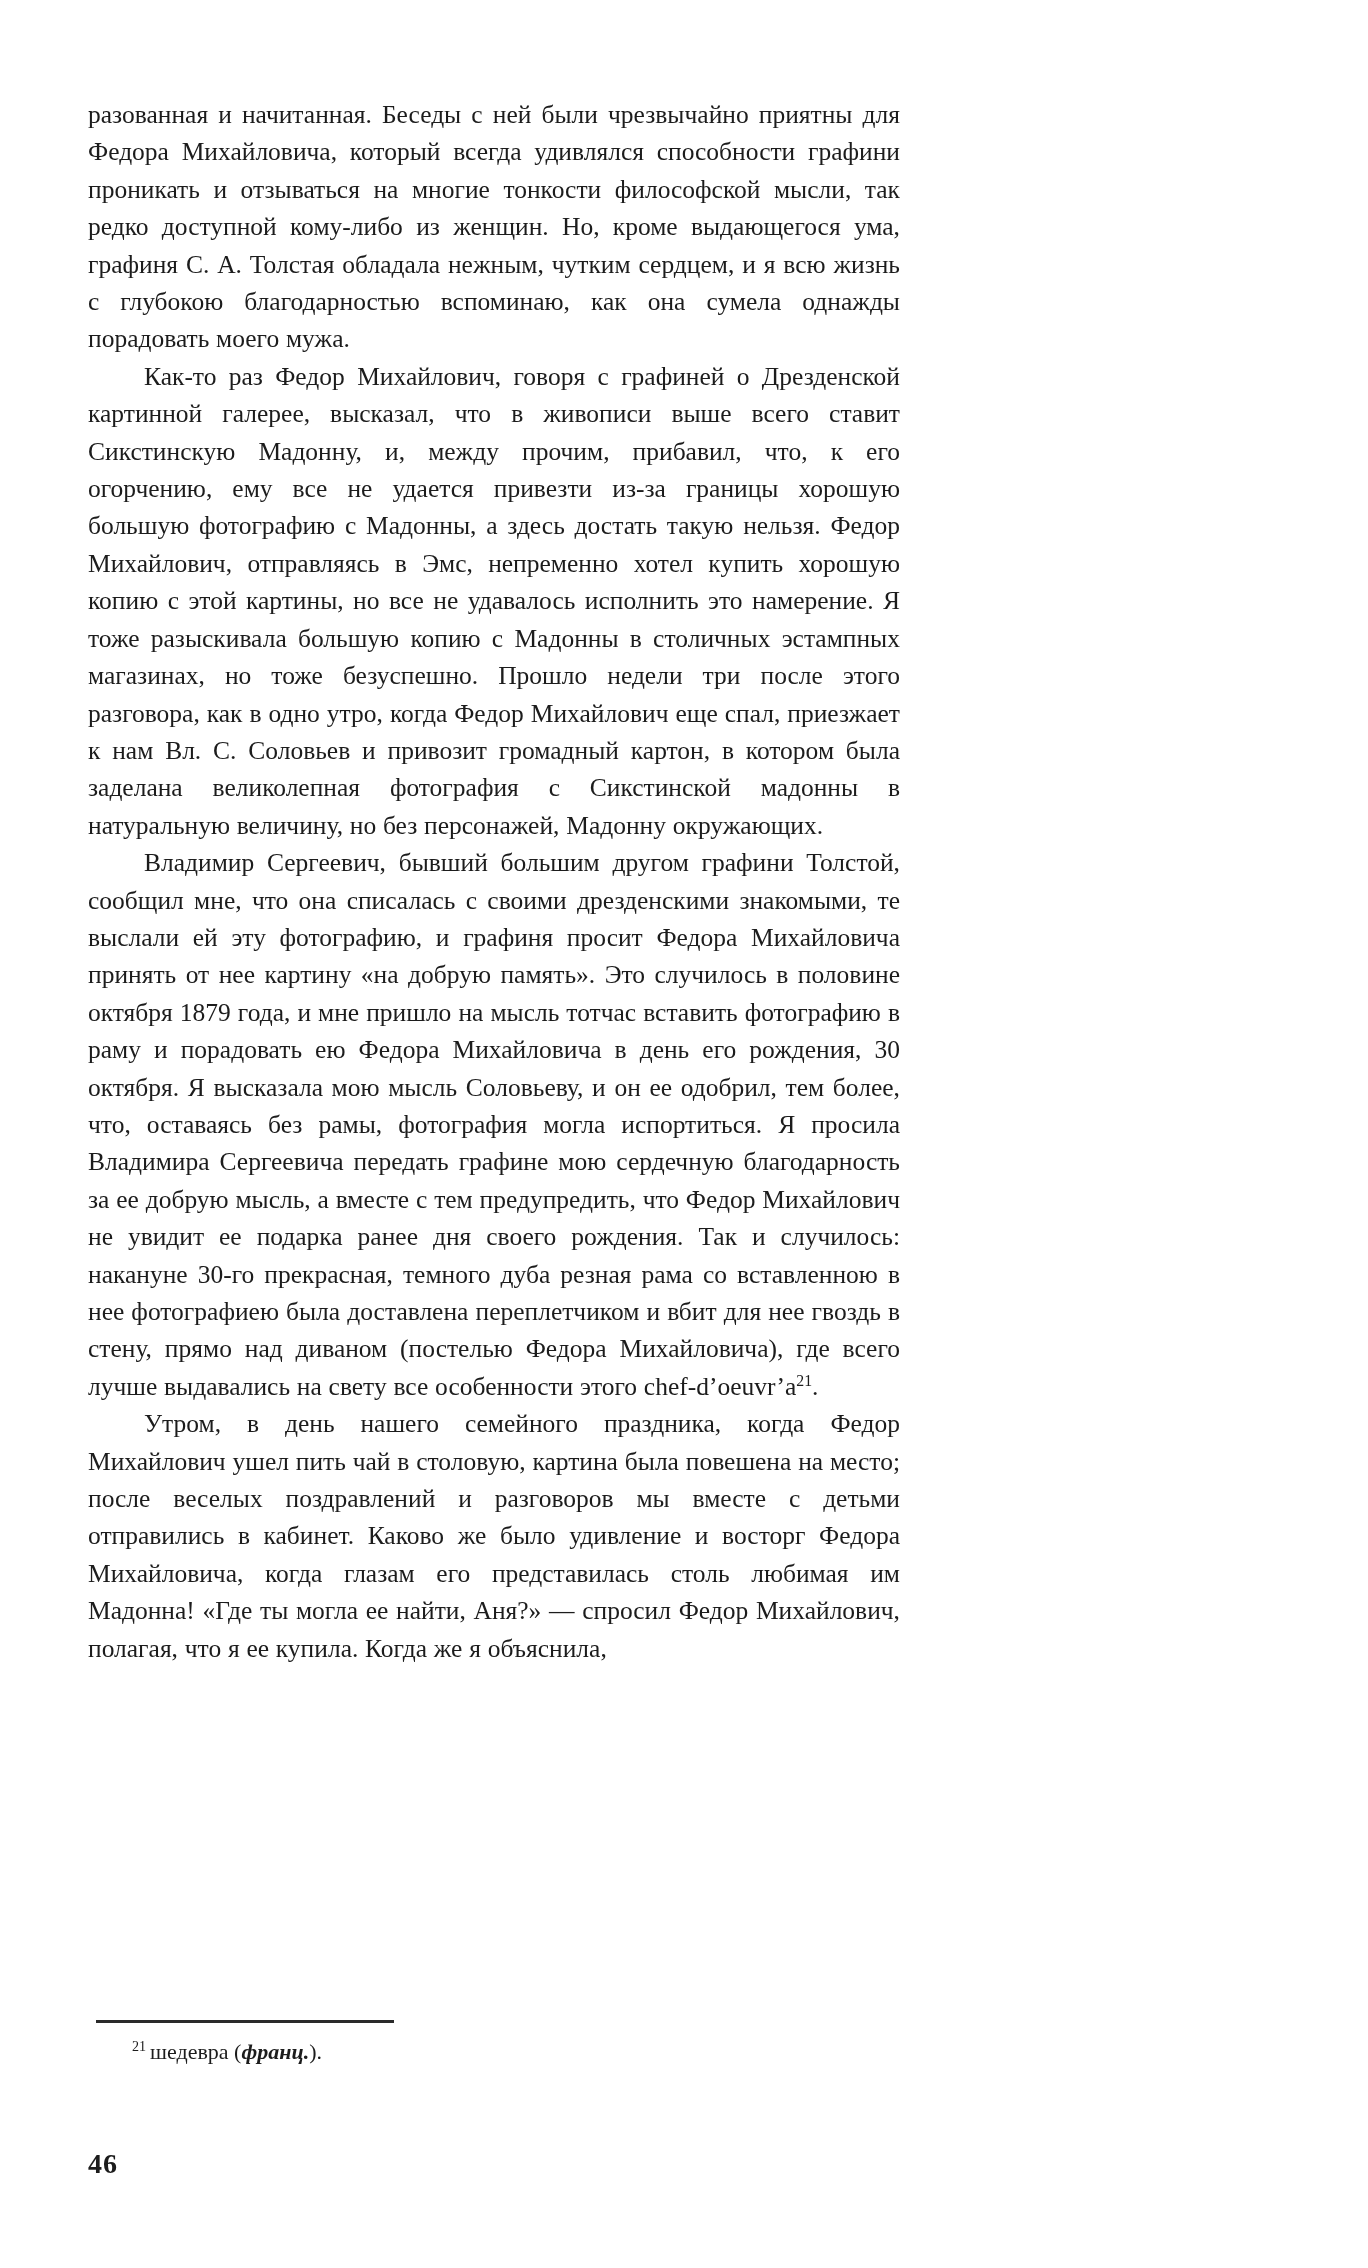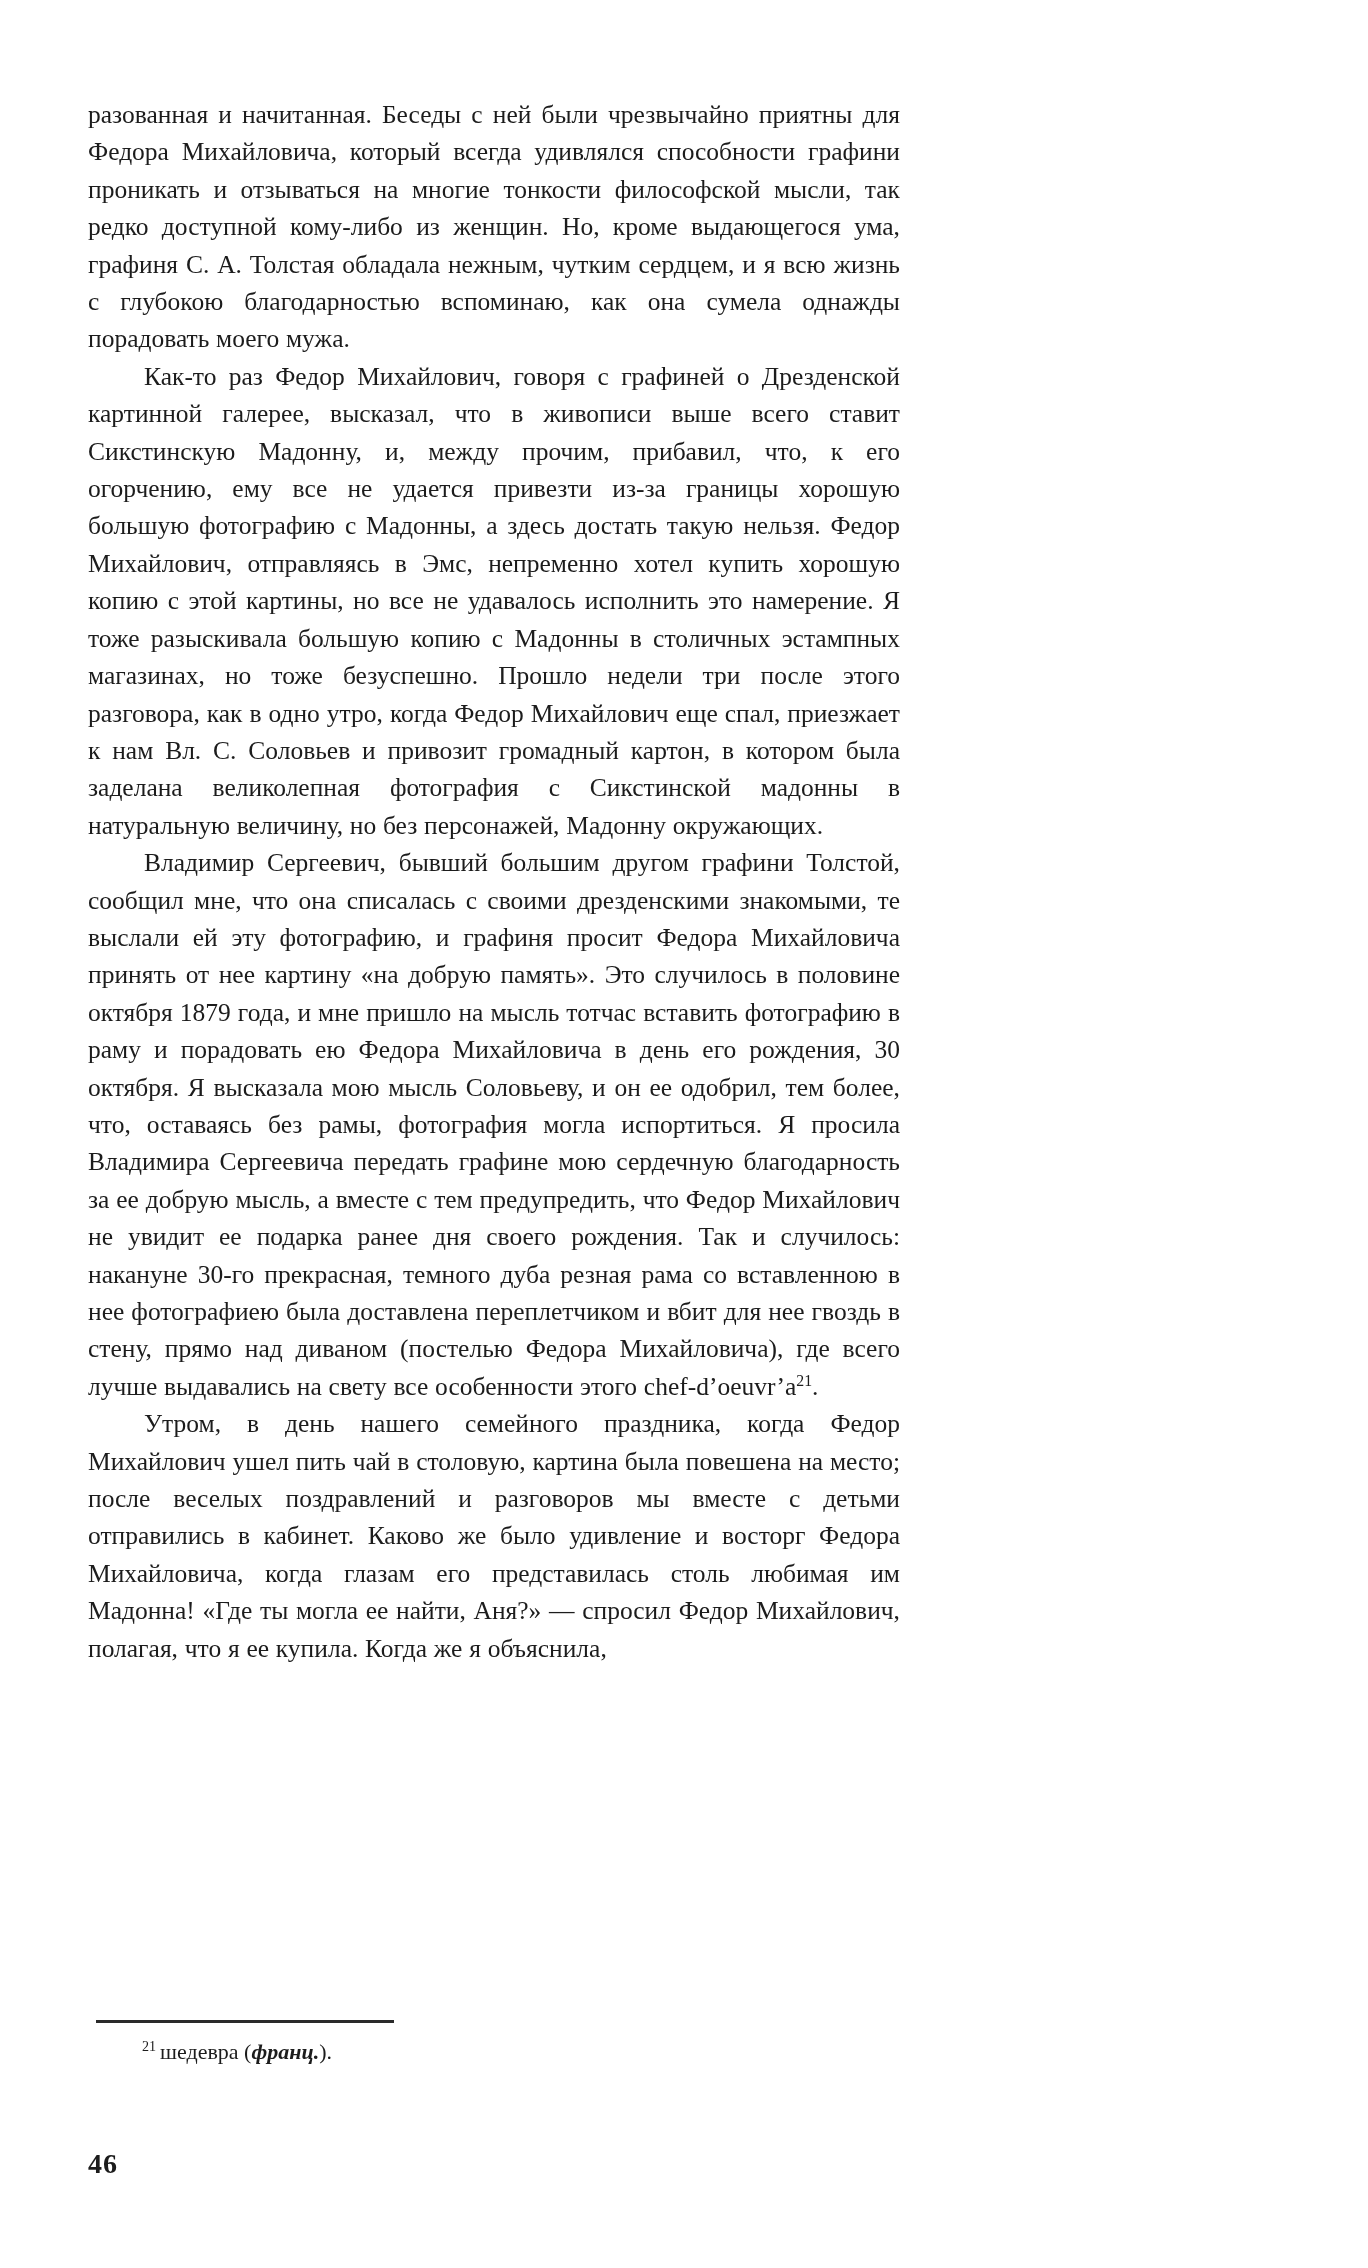--- a/index.html
+++ b/index.html
@@ -58,21 +58,21 @@
     top: 2020px;
     width: 812px;
   }
   #footnote-rule {
     width: 298px;
     height: 3px;
     background: #2a2a2a;
     margin: 0 0 14px 8px;
   }
   .footnote {
-    margin: 14px;
+    margin: 4px;
     padding-left: 40px;
     font-size: 22px;
     line-height: 30px;
     color: #1c1c1c;
   }
   .footnote sup {
     font-size: 0.64em;
     vertical-align: super;
     line-height: 0;
     margin-right: 4px;

